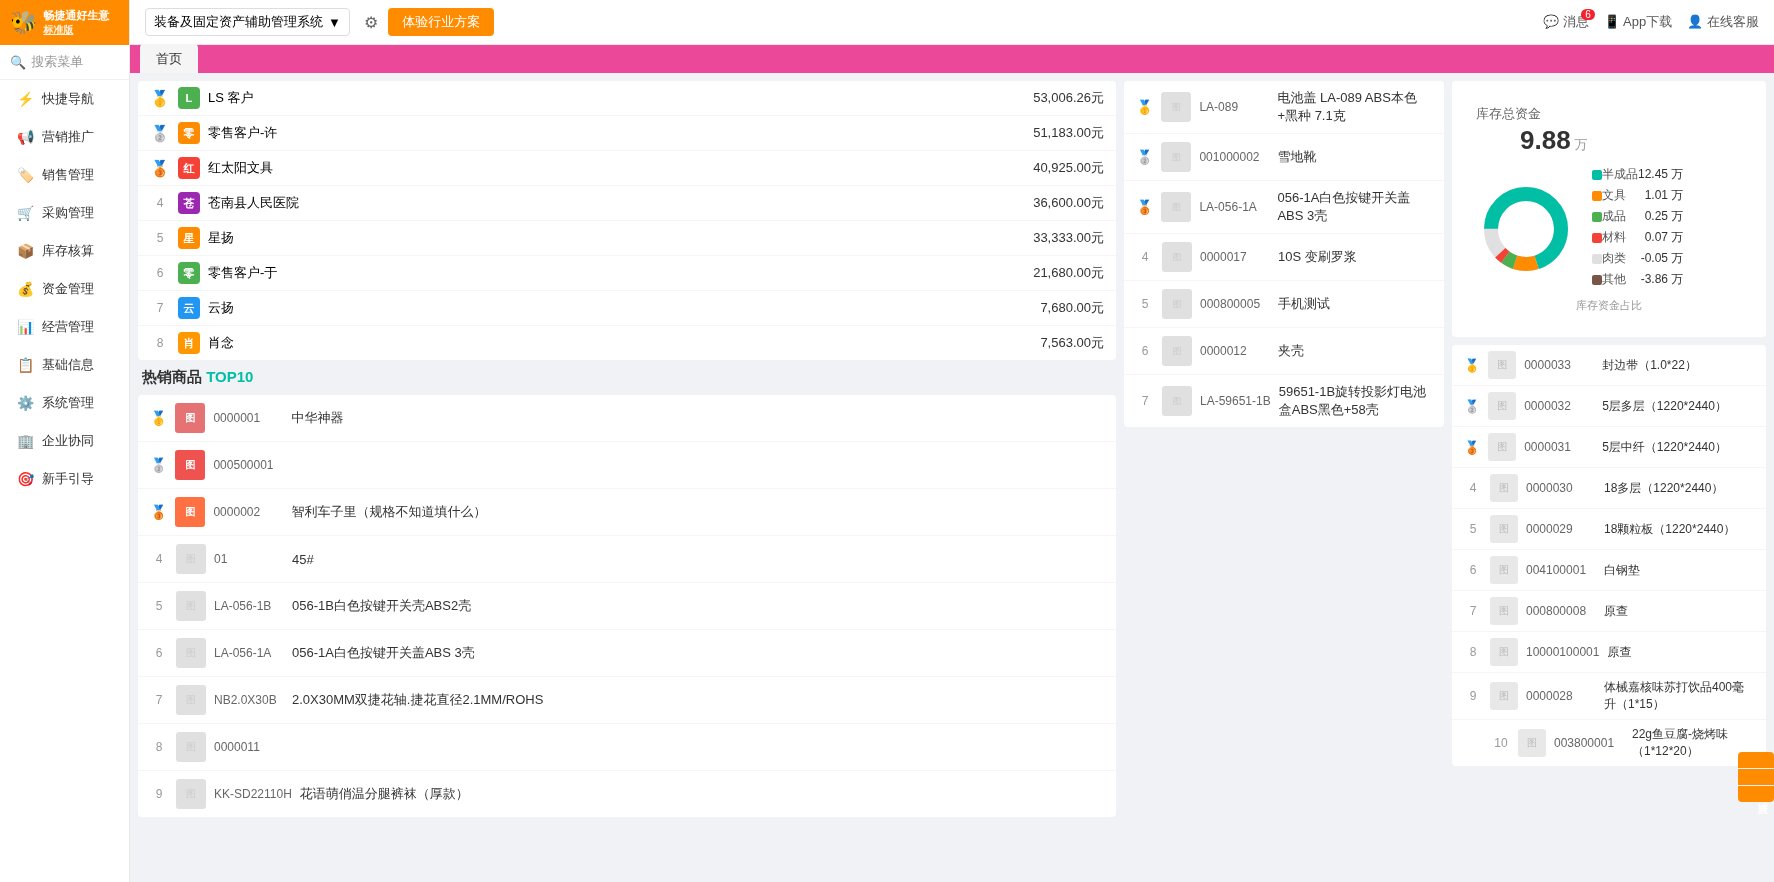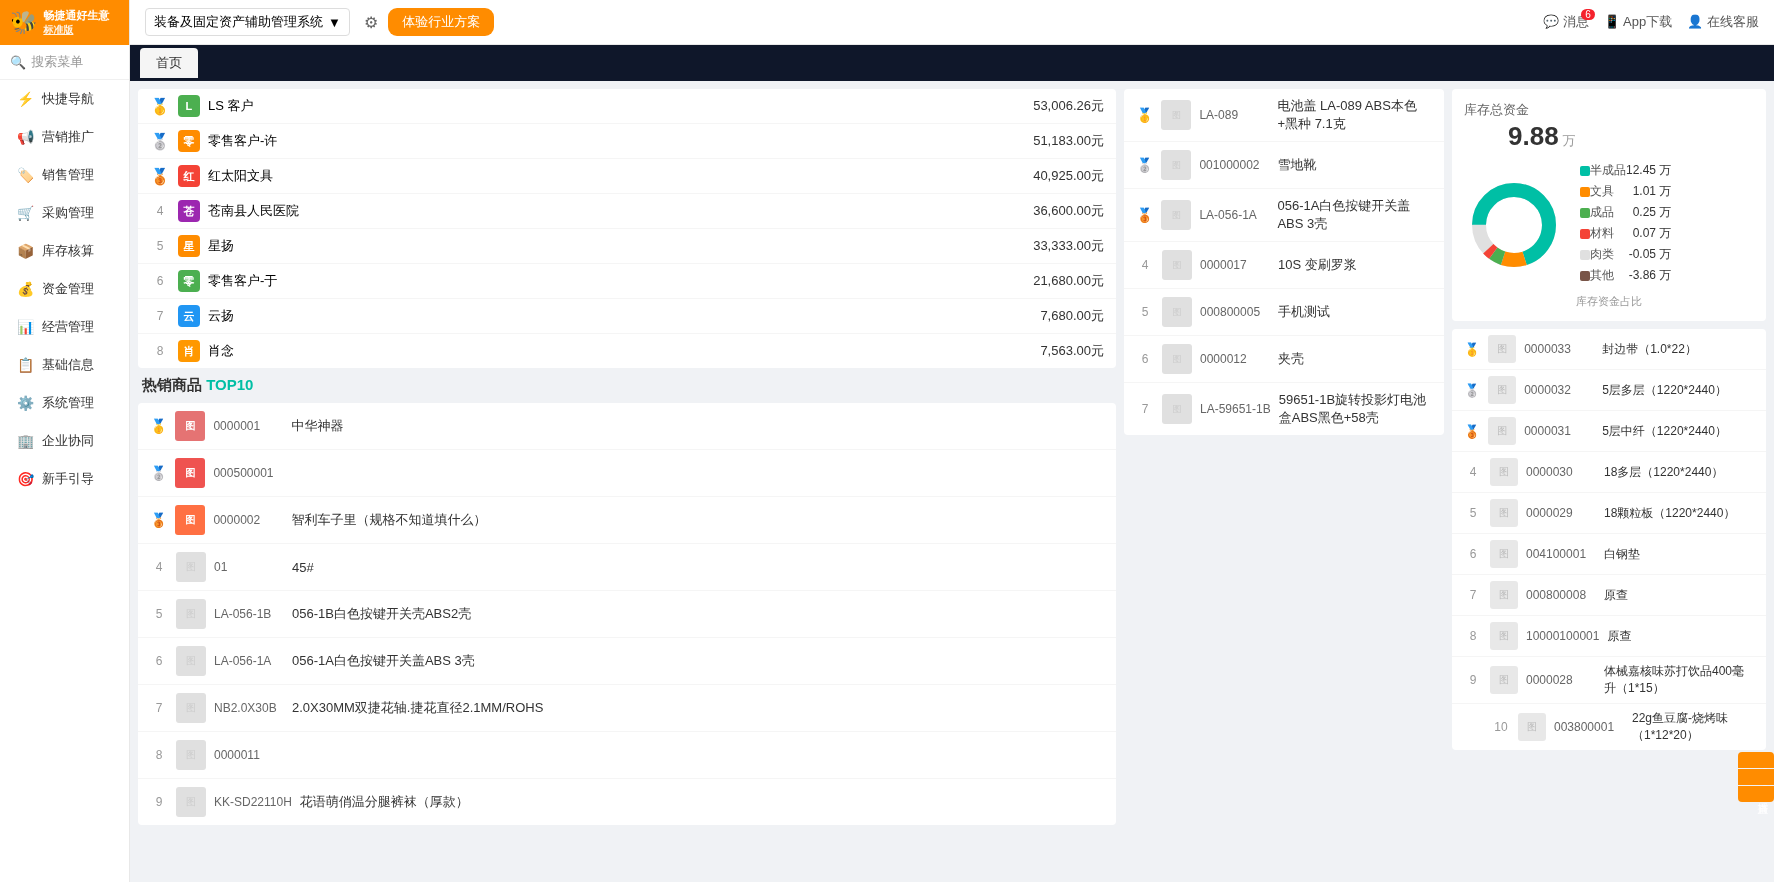--- a/index.html
+++ b/index.html
@@ -69,31 +69,31 @@
       border-radius: 4px;
       padding: 4px 8px;
       cursor: pointer;
       font-size: 13px;
     }
     .topbar-gear { color: #666; cursor: pointer; font-size: 16px; margin-left: 4px; }
     .topbar-trial-btn {
       background: #ff8c00;
       color: #fff;
       border: none;
-      border-radius: 9px;
+      border-radius: 4px;
       padding: 5px 14px;
       cursor: pointer;
       font-size: 13px;
     }
     .topbar-right { margin-left: auto; display: flex; align-items: flex-start; gap: 15px; color: #555; font-size: 13px; }
     .topbar-badge { position: relative; display: inline-block; }
     .badge-dot { position: absolute; top: -4px; right: -6px; background: #f5222d; color: #fff; border-radius: 8px; font-size: 10px; padding: 0 4px; min-width: 14px; text-align: center; }
 
     
-    .nav-tabs { background: #0f172a; display: flex; align-items: center; padding: 0 10px; height: 36px; }
+    .nav-tabs { background: #ec4899; display: flex; align-items: center; padding: 0 10px; height: 28px; }
     .nav-tab {
       color: #fff;
       padding: 6px 16px;
       cursor: pointer;
       font-size: 13px;
       border-radius: 4px 4px 0 0;
     }
     .nav-tab.active { background: #f5f5f5; color: #333; }
 
     
@@ -131,21 +131,21 @@
 
     
     .right-section {
       width: 330px;
       flex-shrink: 0;
       overflow-y: auto;
       padding: 0;
     }
 
     
-    .inventory-card { background: #fff; margin: 8px; border-radius: 4px; padding: 12px; }
+    .inventory-card { background: #fff; margin: 8px; border-radius: 4px; padding: 24px; }
     .donut-chart-container { display: flex; align-items: center; gap: 16px; }
     .legend-list { font-size: 12px; }
     .legend-item { display: flex; align-items: center; margin-bottom: 4px; }
     .legend-dot { width: 10px; height: 10px; border-radius: 2px; flex-shrink: 0; }
     .legend-label { flex: 1; color: #555; }
     .legend-value { color: #333; font-weight: 500; }
 
     
     .new-products-card { background: #fff; margin: 8px; border-radius: 4px; }
     .new-products-header { padding: 8px 12px; font-size: 14px; font-weight: bold; display: flex; align-items: center; gap: 6px; border-bottom: 1px solid #f5f5f5; }

